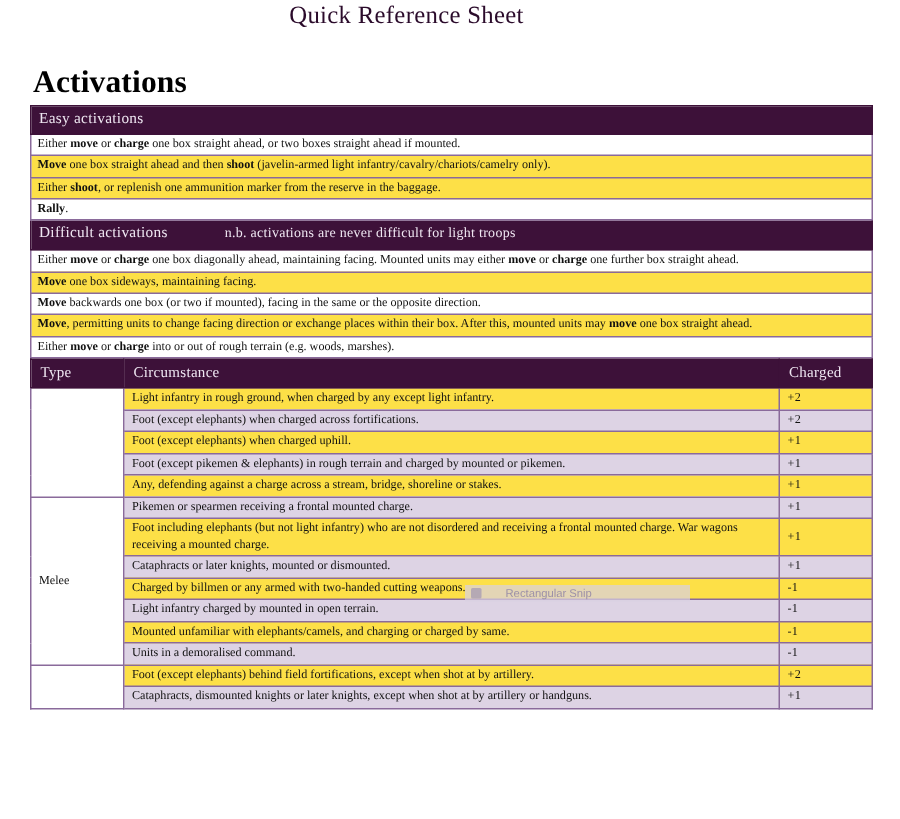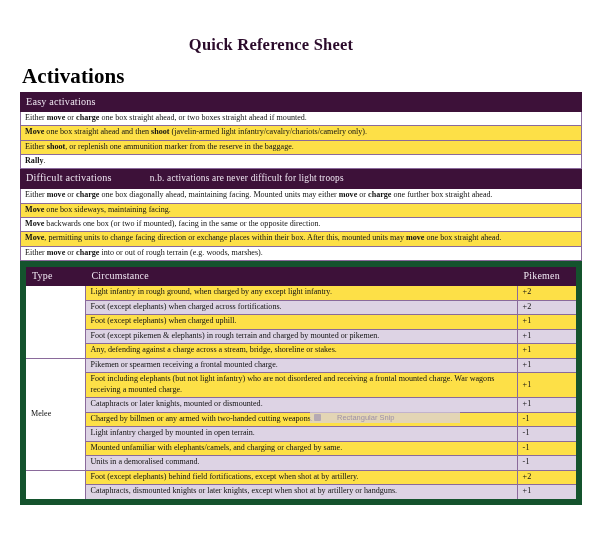--- a/index.html
+++ b/index.html
@@ -25,27 +25,25 @@
   }
 
   
   .doc-header {
     position: relative;
     height: 40px;
   }
   .doc-title {
     text-align: center;
     font-family: "Liberation Serif", serif;
-    font-weight: bold;
+    font-weight: normal;
     font-size: 16.5px;
     color: #2b0b2b;
     letter-spacing: 0.2px;
-    padding-top: 13px;
     padding-right: 60px;
-    margin-top: 22px;
   }
   .brand-logo {
     position: absolute;
     right: 0px;
     top: 8px;
     width: 86px;
     height: 34px;
     text-align: center;
     line-height: 1;
     user-select: none;
@@ -124,21 +122,21 @@
   }
   .kw {
     font-weight: bold;
   }
 
   
   table.saves {
     width: 100%;
     border-collapse: collapse;
     table-layout: fixed;
-    border: 6px solid #14532d;
+    border: 1px solid #14532d;
   }
   table.saves td, table.saves th {
     border: 1px solid #8a6a9b;
     font-family: "Liberation Serif", serif;
     font-size: 8.1px;
     line-height: 1.3;
     padding: 1px 5px 2px 5px;
     vertical-align: middle;
     color: #111;
     text-align: left;
@@ -257,21 +255,21 @@
   <table class="saves">
     <colgroup>
       <col style="width:62px">
       <col>
       <col style="width:62px">
     </colgroup>
     <thead>
       <tr>
         <th class="col-type">Type</th>
         <th class="col-circ">Circumstance</th>
-        <th class="col-mod">Pikemen</th>
+        <th class="col-mod">Charged</th>
       </tr>
     </thead>
     <tbody>
 
       <tr class="r-pln">
         <td class="type-blank" rowspan="5"></td>
         <td class="circ">Light infantry in rough ground, when charged by any except light infantry.</td>
         <td class="mod-cell">+2</td>
       </tr>
       <tr class="r-alt">

